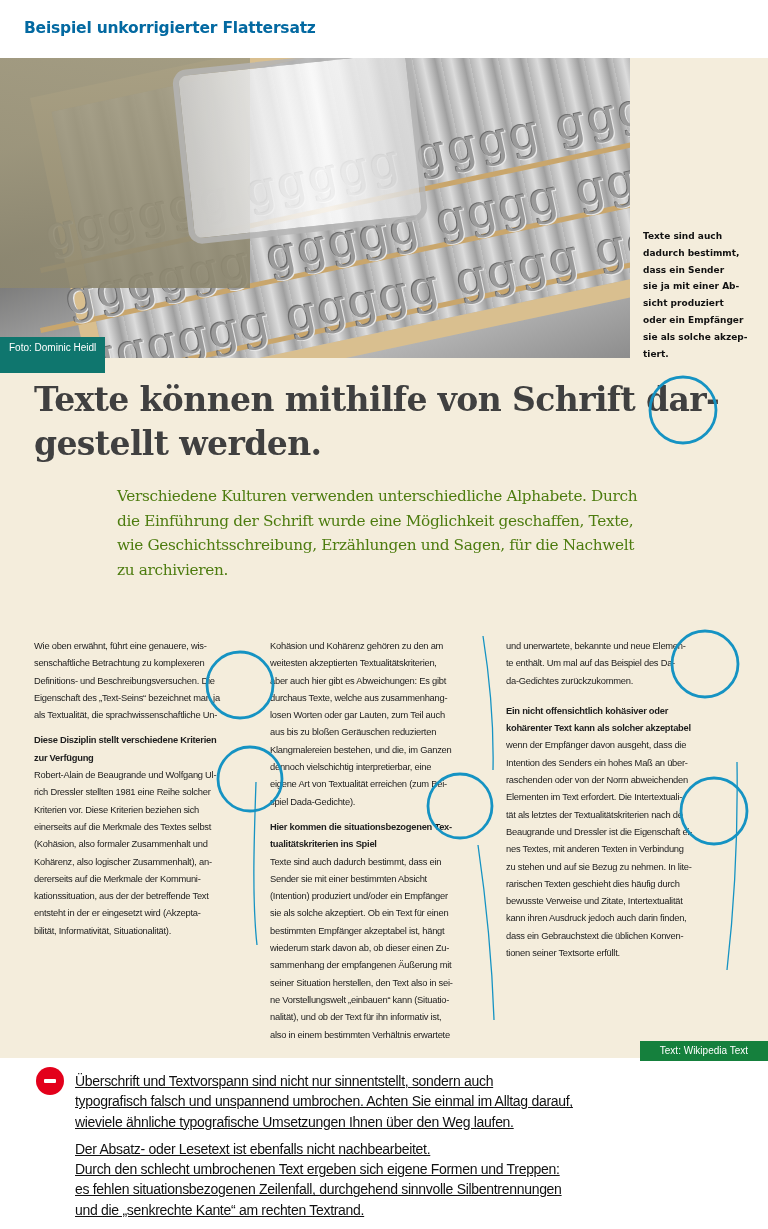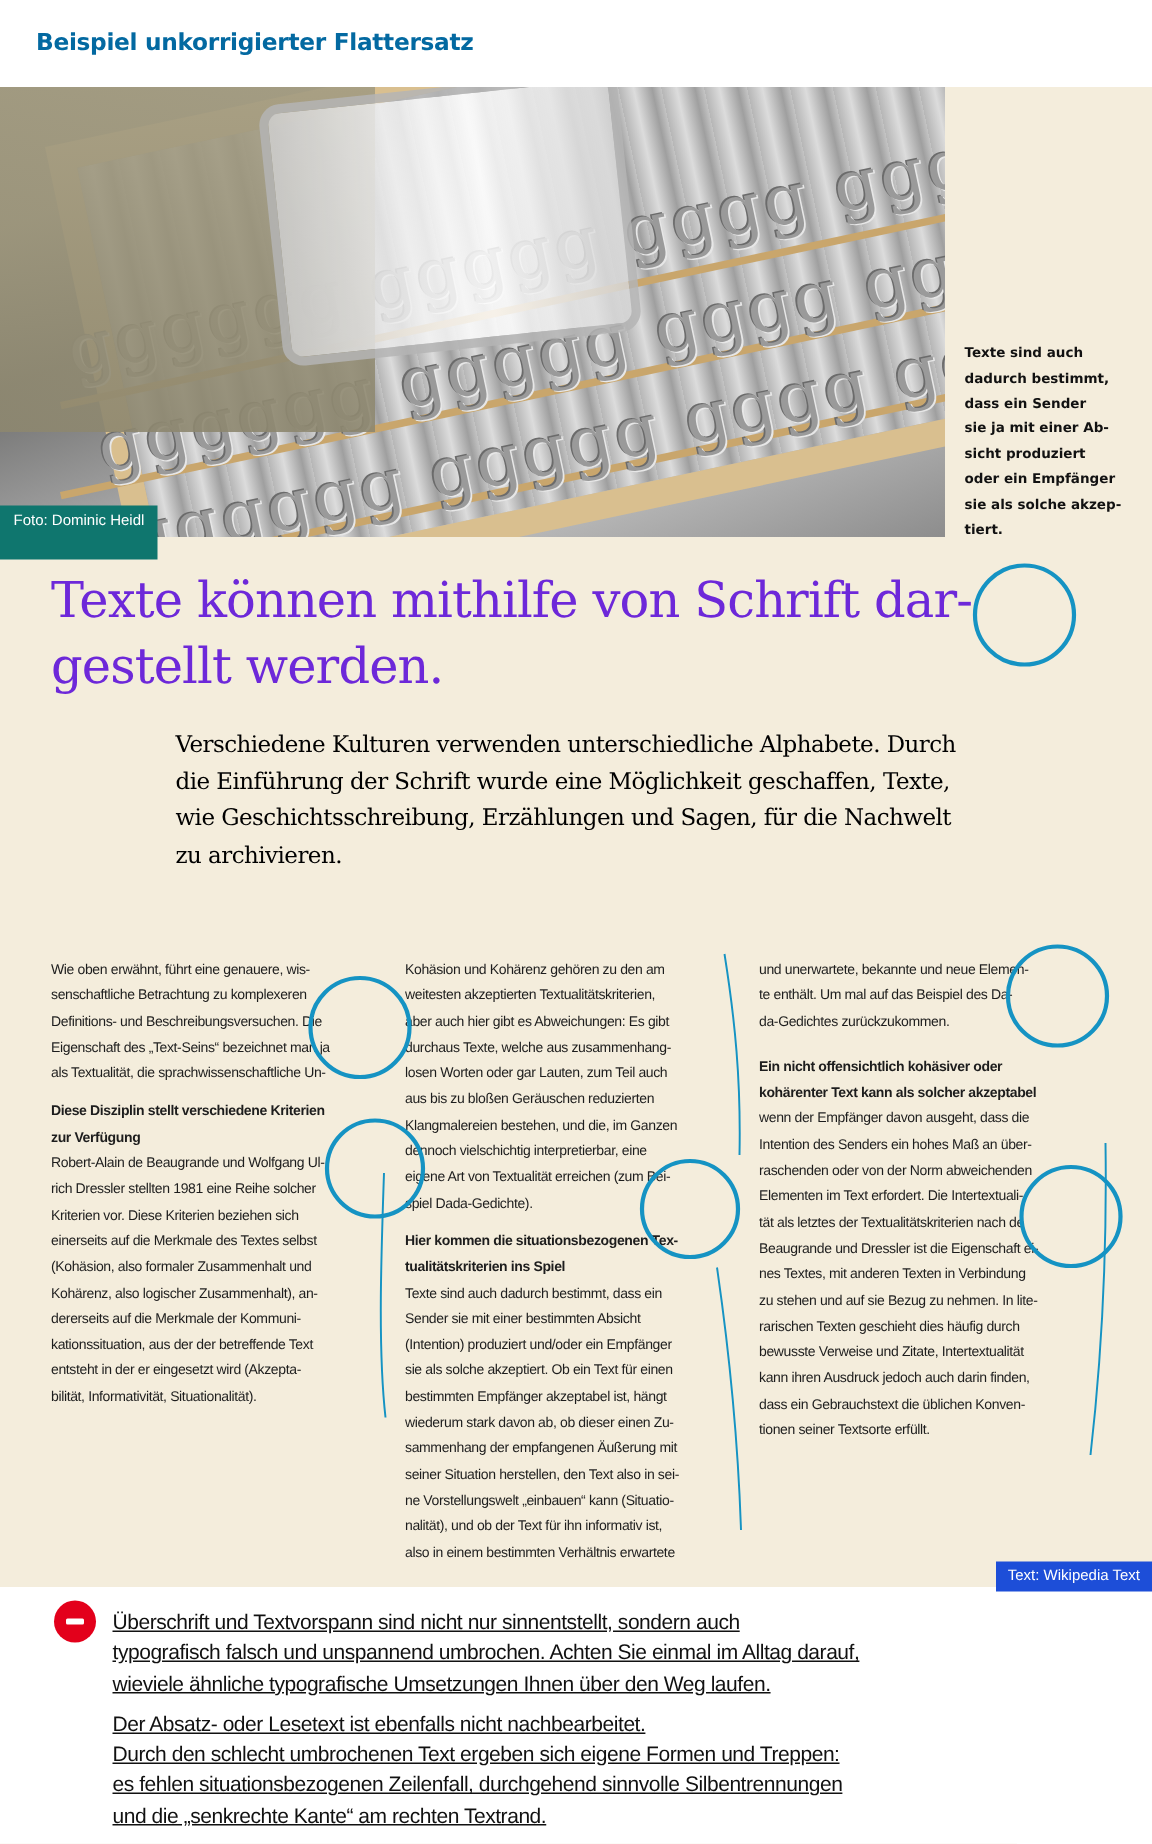--- a/index.html
+++ b/index.html
@@ -57,47 +57,47 @@
 
   .pullquote {
     position: absolute; left: 643px; top: 228px; width: 118px;
     font-family: "DejaVu Sans", sans-serif; font-weight: bold;
     font-size: 9px; line-height: 16.8px; color: #111;
   }
   .pullquote span { display: block; white-space: nowrap; }
 
   .headline {
     position: absolute; left: 34px; top: 378px; width: 700px;
-    font-family: "DejaVu Serif", serif; font-weight: normal;
-    font-size: 33px; line-height: 44px; color: #6d28d9; letter-spacing: -0.6px;
+    font-family: "DejaVu Serif", serif; font-weight: bold;
+    font-size: 33px; line-height: 44px; color: #404040; letter-spacing: -0.6px;
   }
   .headline span { display: block; white-space: nowrap; }
 
   .lead {
     position: absolute; left: 117px; top: 484px; width: 540px;
     font-family: "DejaVu Serif", serif; font-size: 15.3px; line-height: 24.5px;
-    color: #000000; letter-spacing: -0.35px;
+    color: #4d7c0f; letter-spacing: -0.35px;
   }
   .lead span { display: block; white-space: nowrap; }
 
   .col {
     position: absolute; top: 638px; width: 236px;
     font-family: Liberation Sans, sans-serif; font-size: 9.35px; line-height: 17.3px;
     color: #1d1d1d; letter-spacing: -0.25px;
   }
   .col span { display: block; white-space: nowrap; }
   .col .b { font-weight: bold; }
   .col .gap { height: 8px; }
   .col-1 { left: 34px; }
   .col-2 { left: 270px; }
   .col-3 { left: 506px; }
 
   .text-credit {
-    position: absolute; right: 0; top: 1041px; height: 20px; padding: 0 8px;
-    background: #1d4ed8; color: #fff; font-size: 10px; line-height: 20px;
+    position: absolute; right: 0; top: 1041px; height: 20px; padding: 0 20px;
+    background: #15803d; color: #fff; font-size: 10px; line-height: 20px;
     font-family: "Liberation Sans", sans-serif;
   }
 
   .annot { position: absolute; left: 0; top: 0; width: 768px; height: 1229px; pointer-events: none; }
   .annot .circle { fill: none; stroke: #1593c3; stroke-width: 2.8; }
   .annot .stroke { fill: none; stroke: #1593c3; stroke-width: 1.3; }
 
   .note-icon {
     position: absolute; left: 36px; top: 1067px; width: 28px; height: 28px;
     border-radius: 50%; background: #e3001b;

